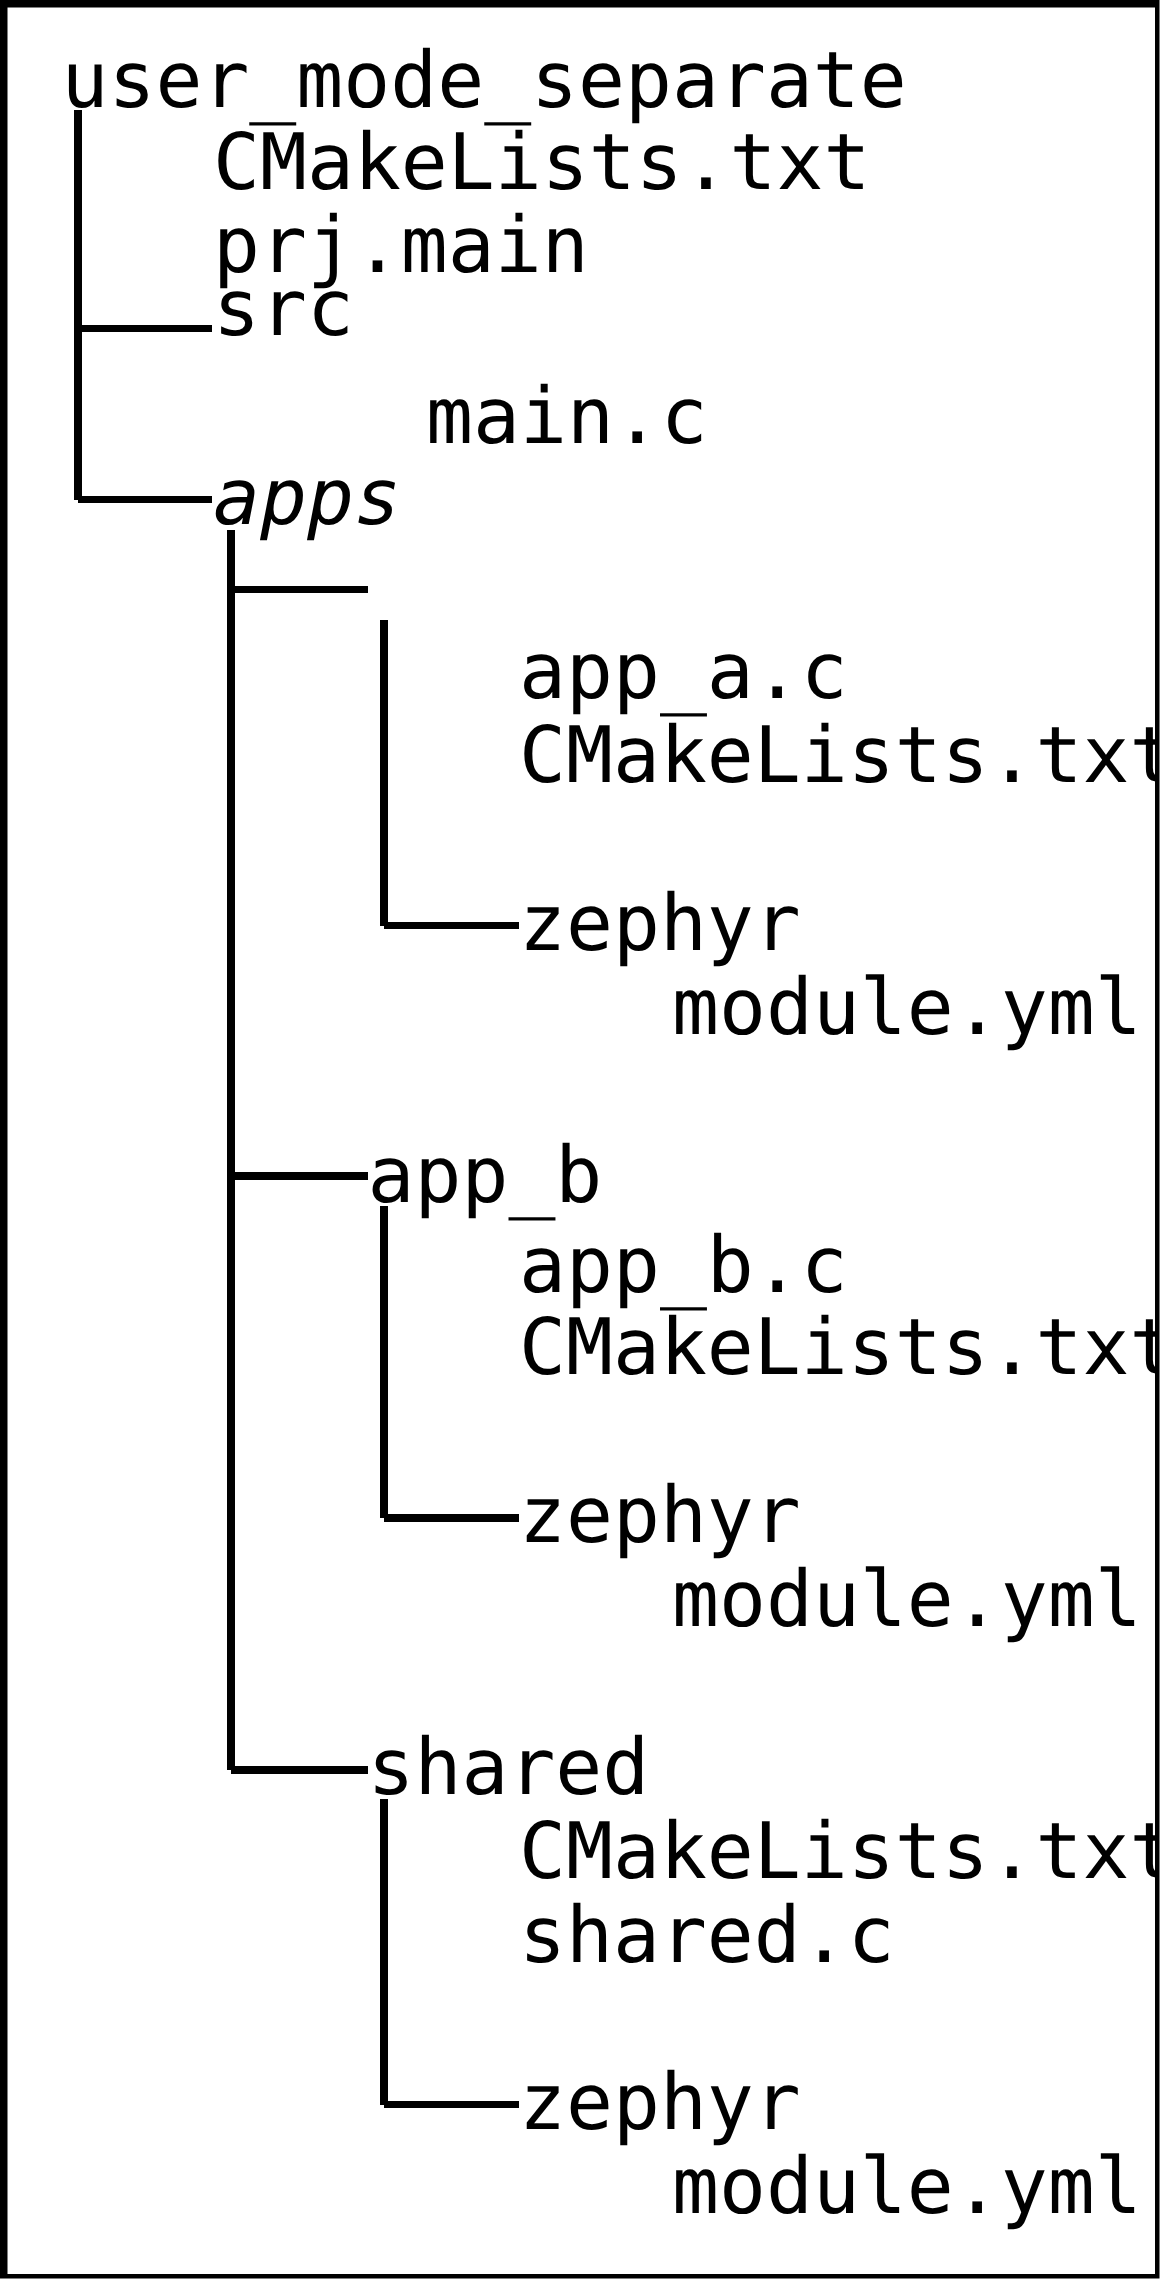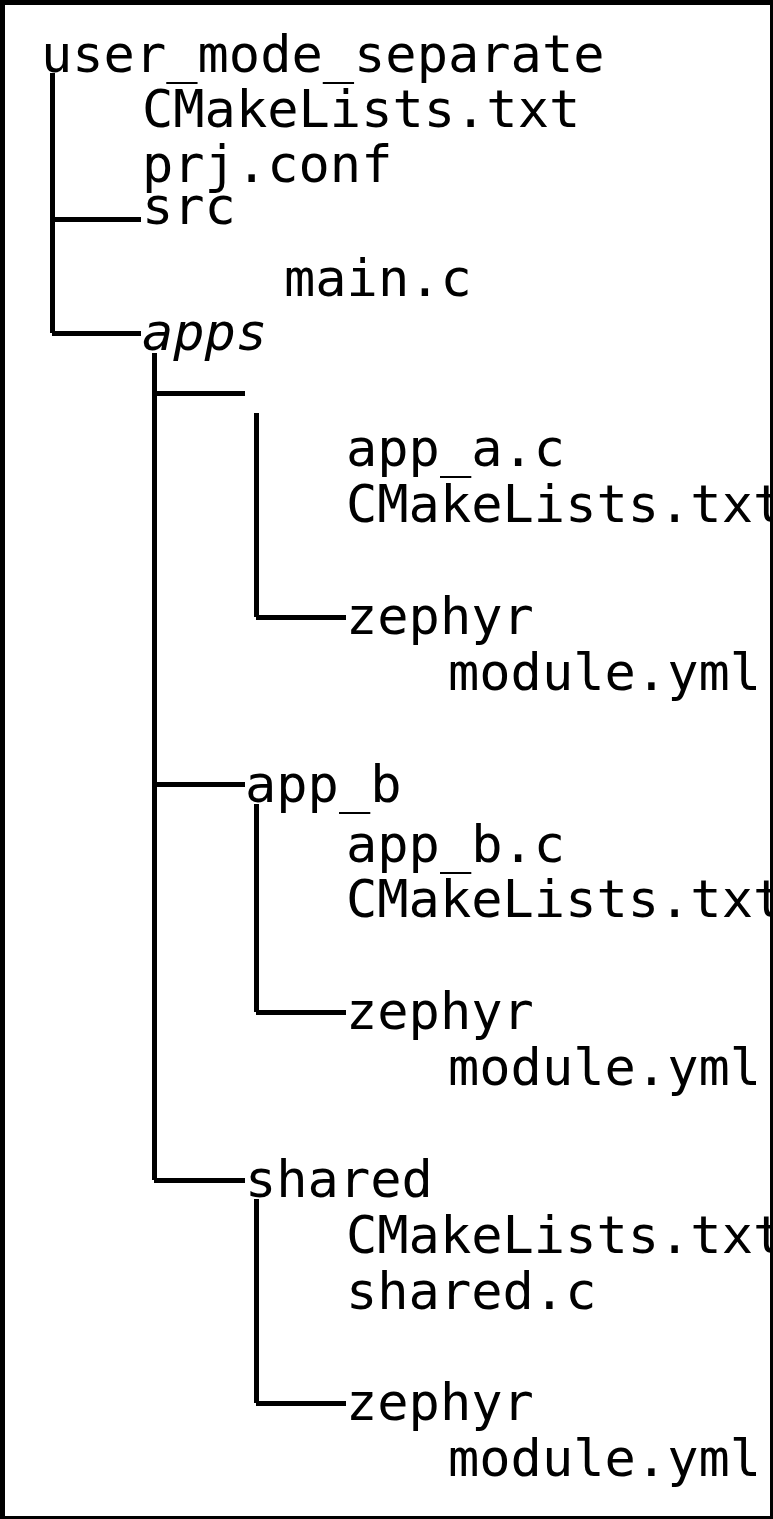--- a/index.html
+++ b/index.html
@@ -74,21 +74,21 @@
         <line x1="149" x2="240" y1="779" y2="779"></line>
         <line x1="251" x2="341" y1="1007" y2="1007"></line>
         <line x1="149" x2="240" y1="1175" y2="1175"></line>
         <line x1="251" x2="341" y1="1398" y2="1398"></line>
       </g>
   </svg>
 
   <div id="tree-text-layer">
       <div class="tree-row" style="left: 36px; top: 26px;">user_mode_separate</div>
       <div class="tree-row" style="left: 137px; top: 81px;">CMakeLists.txt</div>
-      <div class="tree-row" style="left: 137px; top: 136px;">prj.conf</div>
+      <div class="tree-row" style="left: 137px; top: 136px;">prj.main</div>
       <div class="tree-row" style="left: 137px; top: 178px;">src</div>
       <div class="tree-row" style="left: 264px; top: 250px; margin-left: 15px;">main.c</div>
       <div class="tree-row" style="left: 137px; top: 304px; font-style: italic;">apps</div>
       <div class="tree-row" style="left: 341px; top: 420px;">app_a.c</div>
       <div class="tree-row" style="left: 341px; top: 476px;">CMakeLists.txt</div>
       <div class="tree-row" style="left: 341px; top: 588px;">zephyr</div>
       <div class="tree-row" style="left: 443px; top: 644px;">module.yml</div>
       <div class="tree-row" style="left: 240px; top: 756px;">app_b</div>
       <div class="tree-row" style="left: 341px; top: 816px;">app_b.c</div>
       <div class="tree-row" style="left: 341px; top: 871px;">CMakeLists.txt</div>

